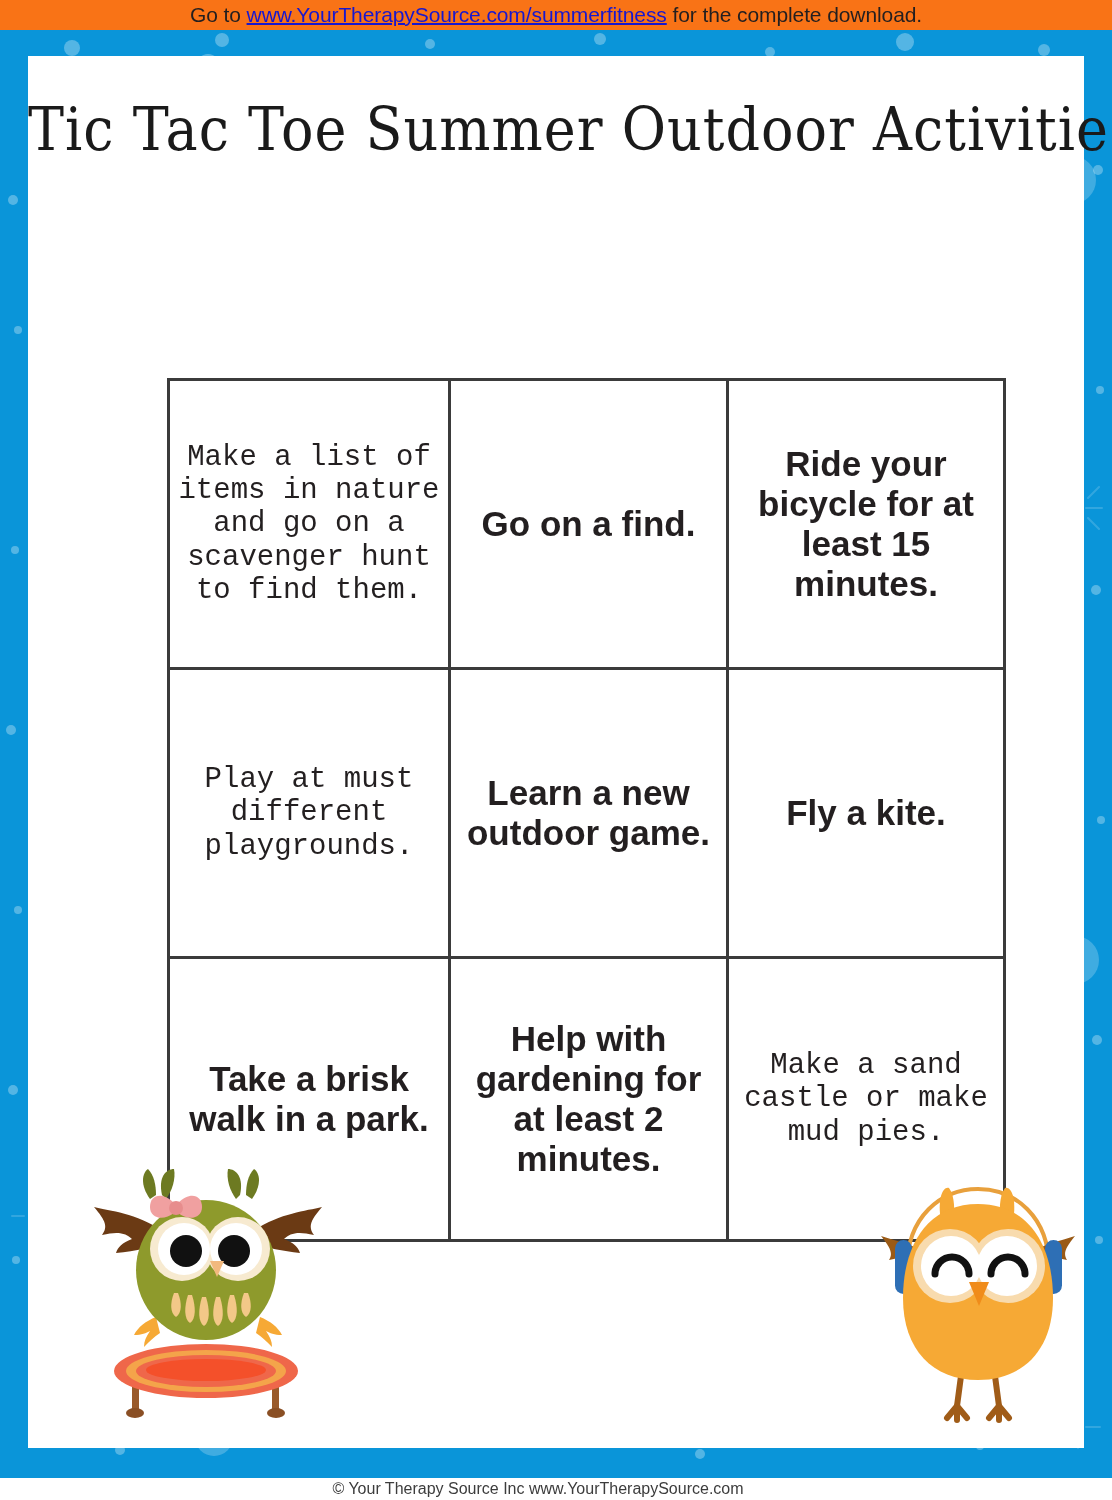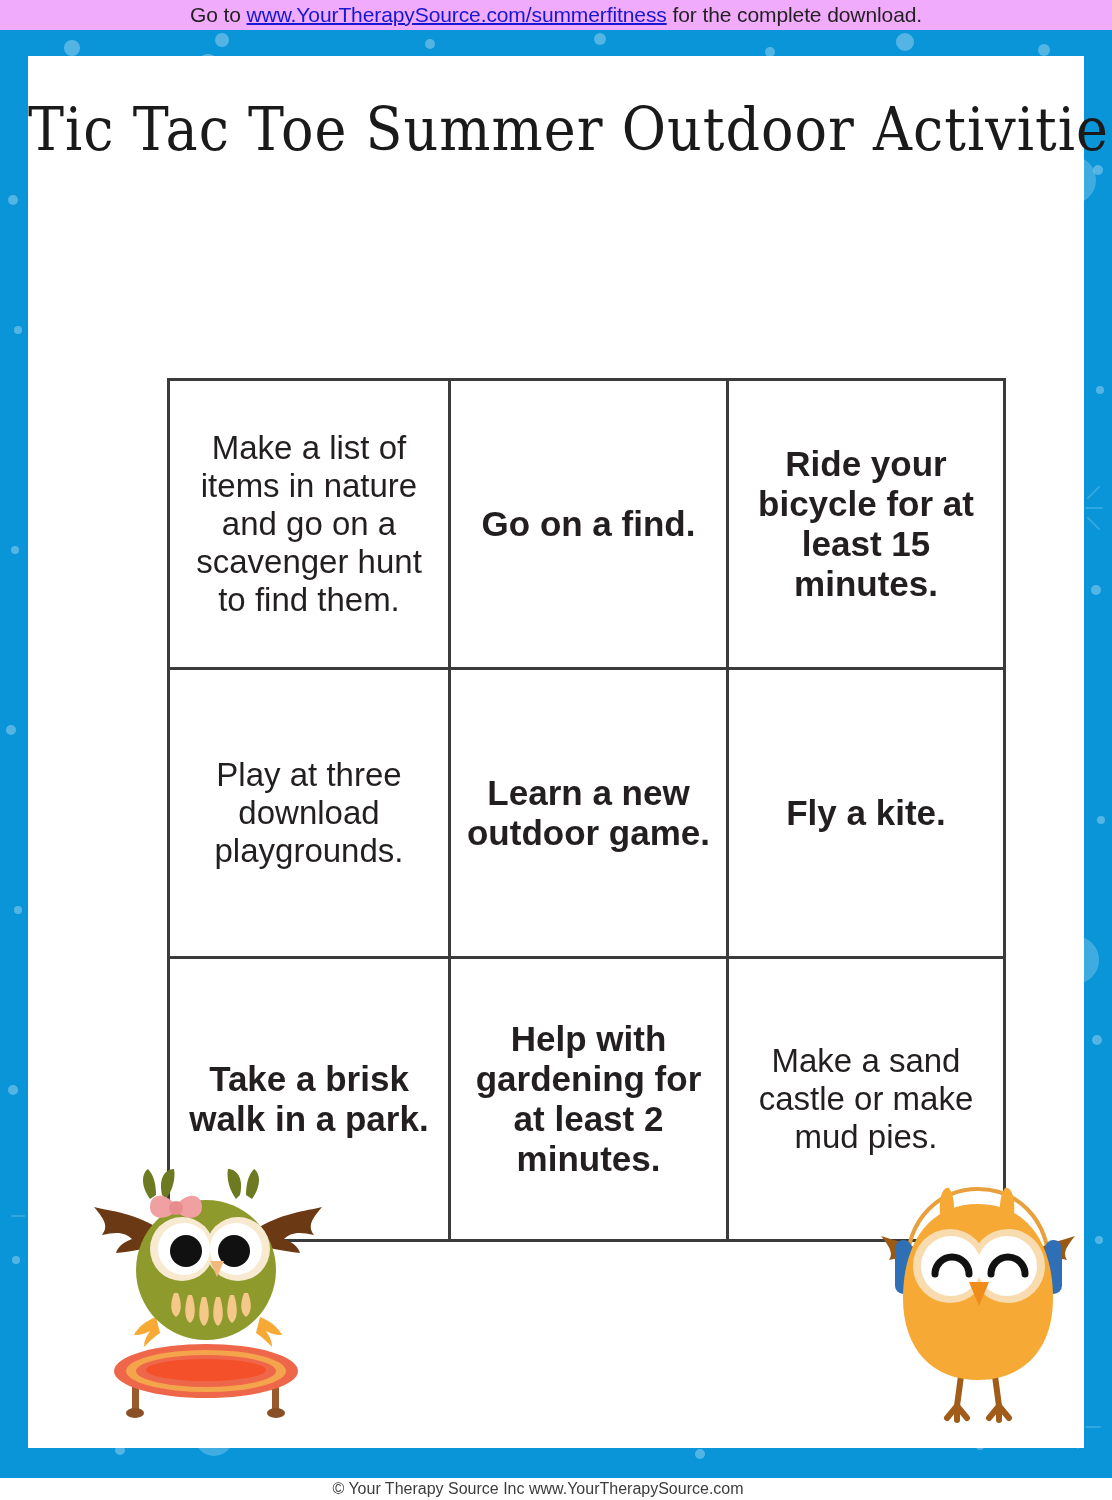--- a/index.html
+++ b/index.html
@@ -14,21 +14,21 @@
     overflow: hidden;
     position: relative;
   }
 
   
   .promo-bar {
     position: absolute;
     top: 0; left: 0;
     width: 1112px;
     height: 30px;
-    background: #f0abfc;
+    background: #f97316;
     display: flex;
     align-items: center;
     justify-content: center;
     z-index: 40;
   }
   .promo-text {
     font-size: 21px;
     color: #231f20;
     white-space: nowrap;
     letter-spacing: -0.1px;
@@ -118,21 +118,21 @@
     line-height: 1.15;
     color: #231f20;
   }
   .ttt-grid td.c0 { width: 262px; }
   .ttt-grid td.c1 { width: 259px; }
   .ttt-grid td.c2 { width: 258px; }
   .ttt-grid tr.r0 td { height: 278px; }
   .ttt-grid tr.r1 td { height: 278px; }
   .ttt-grid tr.r2 td { height: 272px; }
   .cell-text { display: block; }
-  .sm { font-size: 33px; }
+  .sm { font-size: 29px; font-family: Liberation Mono, monospace; }
   .md { font-size: 35px; font-weight: bold; }
 
   
   .owl-left {
     position: absolute;
     left: 60px;
     top: 1113px;
     width: 240px;
     height: 250px;
     z-index: 25;
@@ -233,21 +233,21 @@
               </td>
             <td class="c1">
                 <span class="cell-text md">Go on a find.</span>
               </td>
             <td class="c2">
                 <span class="cell-text md">Ride your bicycle for at least 15 minutes.</span>
               </td>
           </tr>
           <tr class="r1">
             <td class="c0">
-                <span class="cell-text sm">Play at three download playgrounds.</span>
+                <span class="cell-text sm">Play at must different playgrounds.</span>
               </td>
             <td class="c1">
                 <span class="cell-text md">Learn a new outdoor game.</span>
               </td>
             <td class="c2">
                 <span class="cell-text md">Fly a kite.</span>
               </td>
           </tr>
           <tr class="r2">
             <td class="c0">

